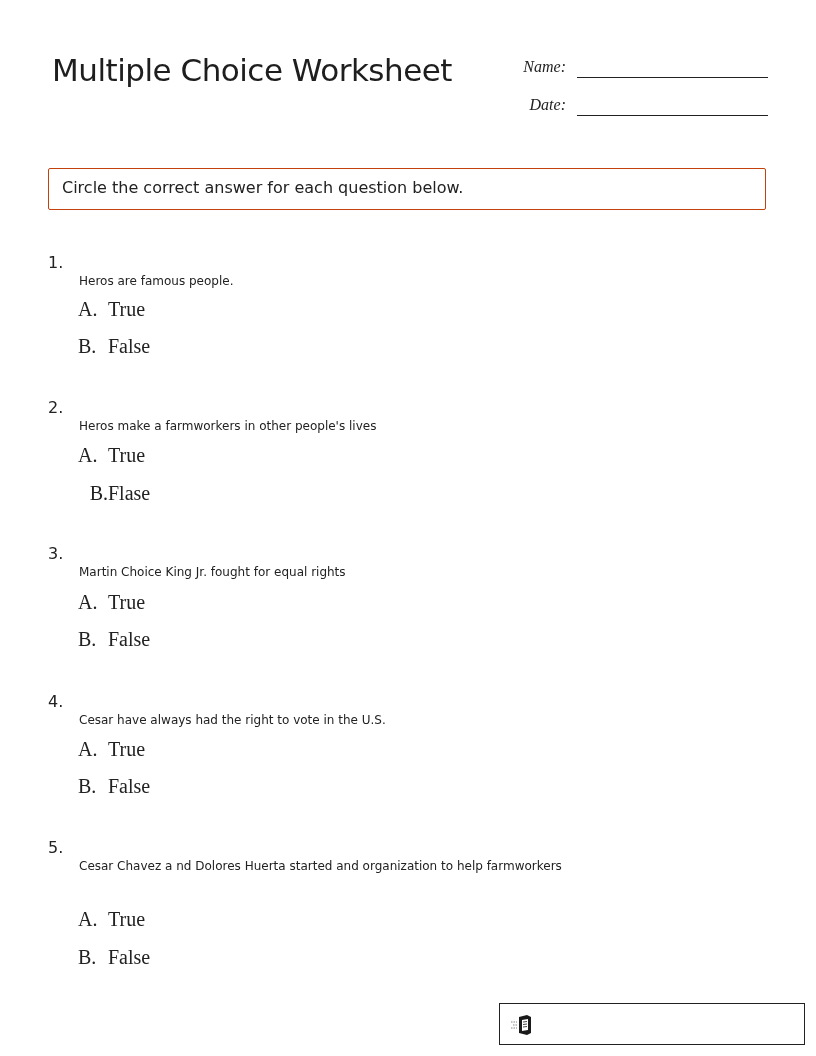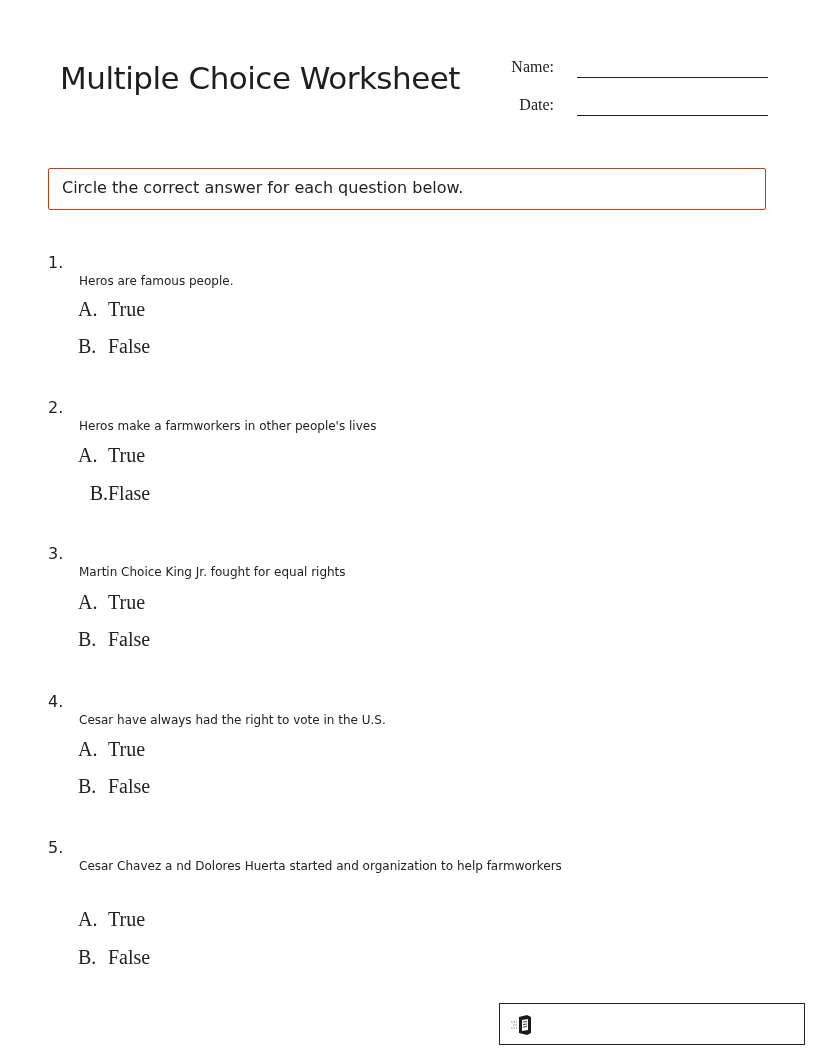--- a/index.html
+++ b/index.html
@@ -1,22 +1,22 @@
 <!DOCTYPE html>
 <html><head>
 <meta charset="utf-8">
 <style>
   html, body { margin: 0; padding: 0; background: #ffffff; }
   body { width: 816px; height: 1056px; position: relative; overflow: hidden;
          font-family: "DejaVu Sans", sans-serif; color: #222222; }
   .title { position: absolute; left: 48px; top: 48px; font-size: 31px; font-weight: normal;
-           letter-spacing: -0.5px; color: #1e1e1e; margin: 12px; white-space: nowrap; }
+           letter-spacing: -0.5px; color: #1e1e1e; margin: 4px; white-space: nowrap; }
   .field-row { position: absolute; left: 500px; width: 268px; height: 24px; }
-  .field-label { position: absolute; right: 214px; bottom: 2px; font-family: "Liberation Serif", serif;
-                 font-size: 16px; color: #222; white-space: nowrap; }
+  .field-label { position: absolute; right: 202px; bottom: 2px; font-family: "Liberation Serif", serif;
+                 font-size: 16px; color: #222; white-space: nowrap; font-style: italic; }
   .field-line { position: absolute; left: 77px; right: 0; bottom: 0; border-bottom: 1px solid #222; height: 0; }
   .instructions { position: absolute; left: 48px; top: 168px; width: 718px; height: 42px;
                   border: 1px solid #c2410c; border-radius: 2px; box-sizing: border-box; }
   .instructions span { position: absolute; left: 13px; top: 9px; font-size: 16px; color: #222; white-space: nowrap; }
   .question { position: absolute; left: 48px; width: 700px; }
   .q-num { position: absolute; left: 0; top: 0; font-size: 16px; width: 28px; }
   .q-text { position: absolute; left: 31px; top: 16px; font-size: 12px; line-height: 24px; width: 640px; }
   .option { position: absolute; left: 30px; font-size: 20px; white-space: nowrap; font-family: Liberation Serif, serif; }
   .opt-letter { display: inline-block; width: 30px; }
   .footer { position: absolute; left: 499px; top: 1003px; width: 306px; height: 42px;

